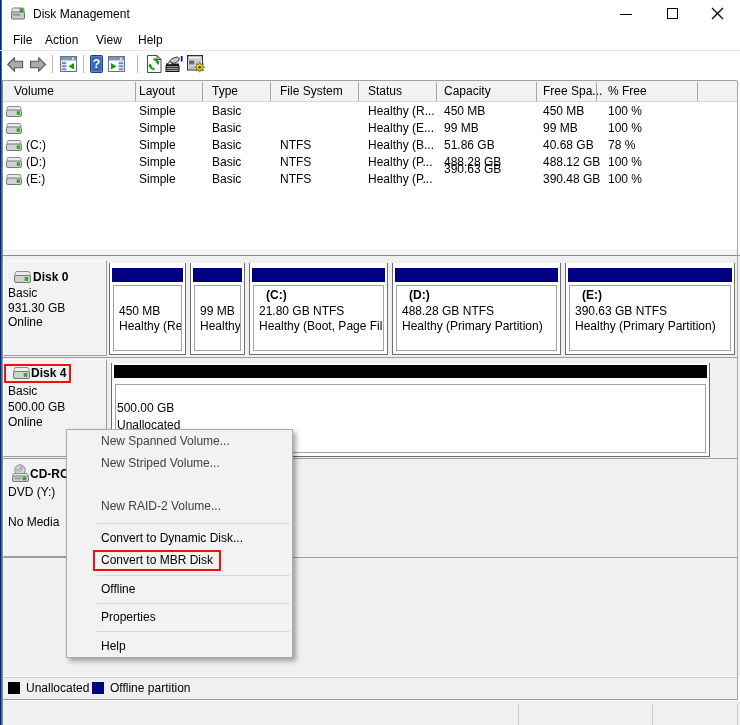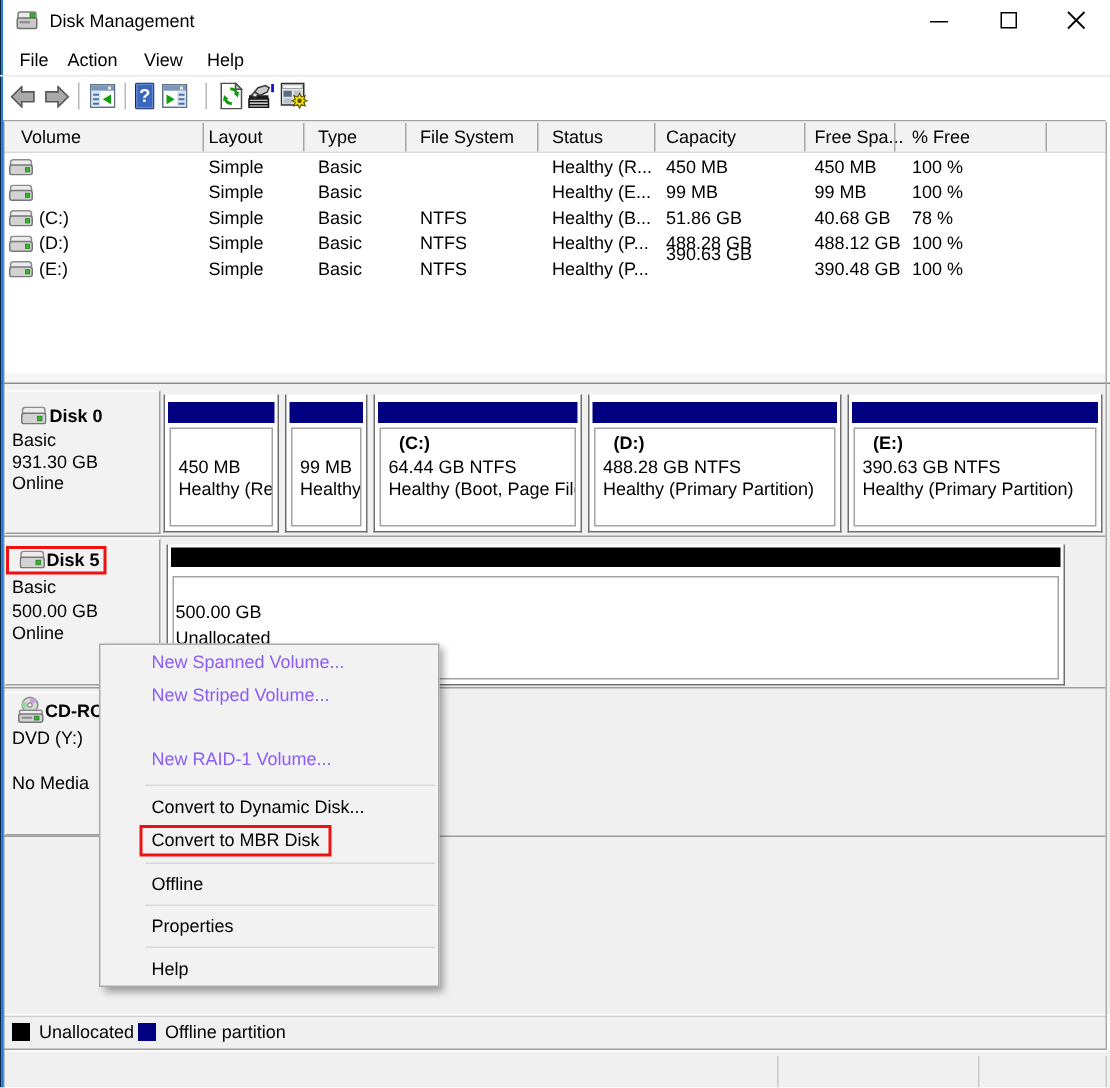--- a/index.html
+++ b/index.html
@@ -1,18 +1,18 @@
 <!DOCTYPE html>
 <html><head><meta charset="utf-8"><style>
 html,body{margin:0;padding:0}
 #w{position:relative;width:740px;height:725px;background:#fff;overflow:hidden;
   font-family:"Liberation Sans",sans-serif;font-size:12px;color:#000}
 .a{position:absolute}
 .b{font-weight:bold}
-.g{color:#8b5cf6}
+.g{color:#404040}
 .hline{position:absolute;height:1px;background:#9c9c9c}
 .vsep{position:absolute;width:1px;background:#a6a6a6}
 .slot{position:absolute;top:263px;height:92px;border:1px solid #6e6e6e;border-top:none;background:#fff;box-sizing:border-box}
 .bar{position:absolute;left:2px;right:2px;top:5px;height:14px;background:#000080}
 .ibox{position:absolute;left:3px;right:3px;top:22px;bottom:3px;border:1px solid #a3a3a3;background:#fff;overflow:hidden}
 .ibox .tx{position:absolute;left:5px;top:2px;line-height:15.5px;white-space:nowrap;font-size:12px}
 .lbl{position:absolute;left:3px;width:104px;background:#f2f2f2;border:1px solid;border-color:#fbfbfb #9d9d9d #9d9d9d #fbfbfb;box-sizing:border-box}
 .mi{position:absolute;left:34px;height:20px;line-height:20px;white-space:nowrap}
 .msep{position:absolute;left:30px;right:2px;height:1px;background:#d7d7d7}
 .cell{position:absolute;white-space:nowrap;height:17px;line-height:17px}
@@ -215,21 +215,21 @@
           <div>99 MB</div>
           <div>Healthy</div>
         </div>
       </div>
     </div>
 <div class="slot" style="left:249px;width:139px">
       <div class="bar"></div>
  <div class="ibox">
         <div class="tx">
           <div class="b" style="margin-left:7px">(C:)</div>
-          <div>64.44 GB NTFS</div>
+          <div>21.80 GB NTFS</div>
           <div>Healthy (Boot, Page File,</div>
         </div>
       </div>
     </div>
 <div class="slot" style="left:392px;width:169px">
       <div class="bar"></div>
  <div class="ibox">
         <div class="tx">
           <div class="b" style="margin-left:7px">(D:)</div>
           <div>488.28 GB NTFS</div>
@@ -248,21 +248,21 @@
       </div>
     </div>
 <div class="hline" style="left:2px;top:357px;width:735px"></div>
 
 <div class="lbl" style="top:359px;height:98px"></div>
 <svg class="a" style="left:13px;top:367px" width="17" height="12" viewBox="0 0 17 12">
  <rect x="1" y="0.5" width="15" height="5.5" rx="2" fill="#ececec" stroke="#8c8c8c"></rect>
  <rect x="0.5" y="4.5" width="16" height="7" rx="1.5" fill="#d2d2d2" stroke="#777"></rect>
  <rect x="11" y="6.5" width="3" height="3" fill="#35b729" stroke="#1d7a1d" stroke-width=".5"></rect>
 </svg>
-<div class="a b" style="left:31px;top:366px">Disk 5</div>
+<div class="a b" style="left:31px;top:366px">Disk 4</div>
 <div class="a" style="left:4px;top:364px;width:67px;height:19px;border:2px solid #ee1111;box-sizing:border-box"></div>
 <div class="a" style="left:8px;top:384px">Basic</div>
 <div class="a" style="left:8px;top:400px">500.00 GB</div>
 <div class="a" style="left:8px;top:415px">Online</div>
 
 <div class="slot" style="left:111px;width:599px;top:363px;height:94px">
       <div class="bar" style="top:2px;height:13px;background:#000"></div>
  <div class="ibox" style="top:21px">
         <div class="tx" style="line-height:17px;top:15px;left:1px">
           <div>500.00 GB</div>
@@ -297,21 +297,21 @@
 <div class="hline" style="left:2px;top:699px;width:736px;background:#9b9b9b"></div>
 <div class="hline" style="left:2px;top:700px;width:738px;background:#fdfdfd"></div>
 <div class="a" style="left:2px;top:701px;width:738px;height:24px;background:#f0f0f0"></div>
 <div class="vsep" style="left:518px;top:704px;height:21px;background:#c9c9c9"></div>
 <div class="vsep" style="left:652px;top:704px;height:21px;background:#c9c9c9"></div>
 <div class="vsep" style="left:737px;top:704px;height:21px;background:#c9c9c9"></div>
 
 <div class="a" style="left:66px;top:429px;width:227px;height:229px;background:#f2f2f2;border:1px solid #ababab;box-sizing:border-box;box-shadow:3px 3px 5px rgba(0,0,0,0.35)">
  <div class="mi g" style="top:1px">New Spanned Volume...</div>
  <div class="mi g" style="top:23px">New Striped Volume...</div>
- <div class="mi g" style="top:66px">New RAID-1 Volume...</div>
+ <div class="mi g" style="top:66px">New RAID-2 Volume...</div>
  <div class="msep" style="top:93px"></div>
  <div class="mi" style="top:98px">Convert to Dynamic Disk...</div>
  <div class="mi" style="top:120px">Convert to MBR Disk</div>
  <div class="msep" style="top:145px"></div>
  <div class="mi" style="top:149px">Offline</div>
  <div class="msep" style="top:173px"></div>
  <div class="mi" style="top:177px">Properties</div>
  <div class="msep" style="top:201px"></div>
  <div class="mi" style="top:206px">Help</div>
  <div class="a" style="left:26px;top:120px;width:128px;height:21px;border:2px solid #ee1111;box-sizing:border-box"></div>

